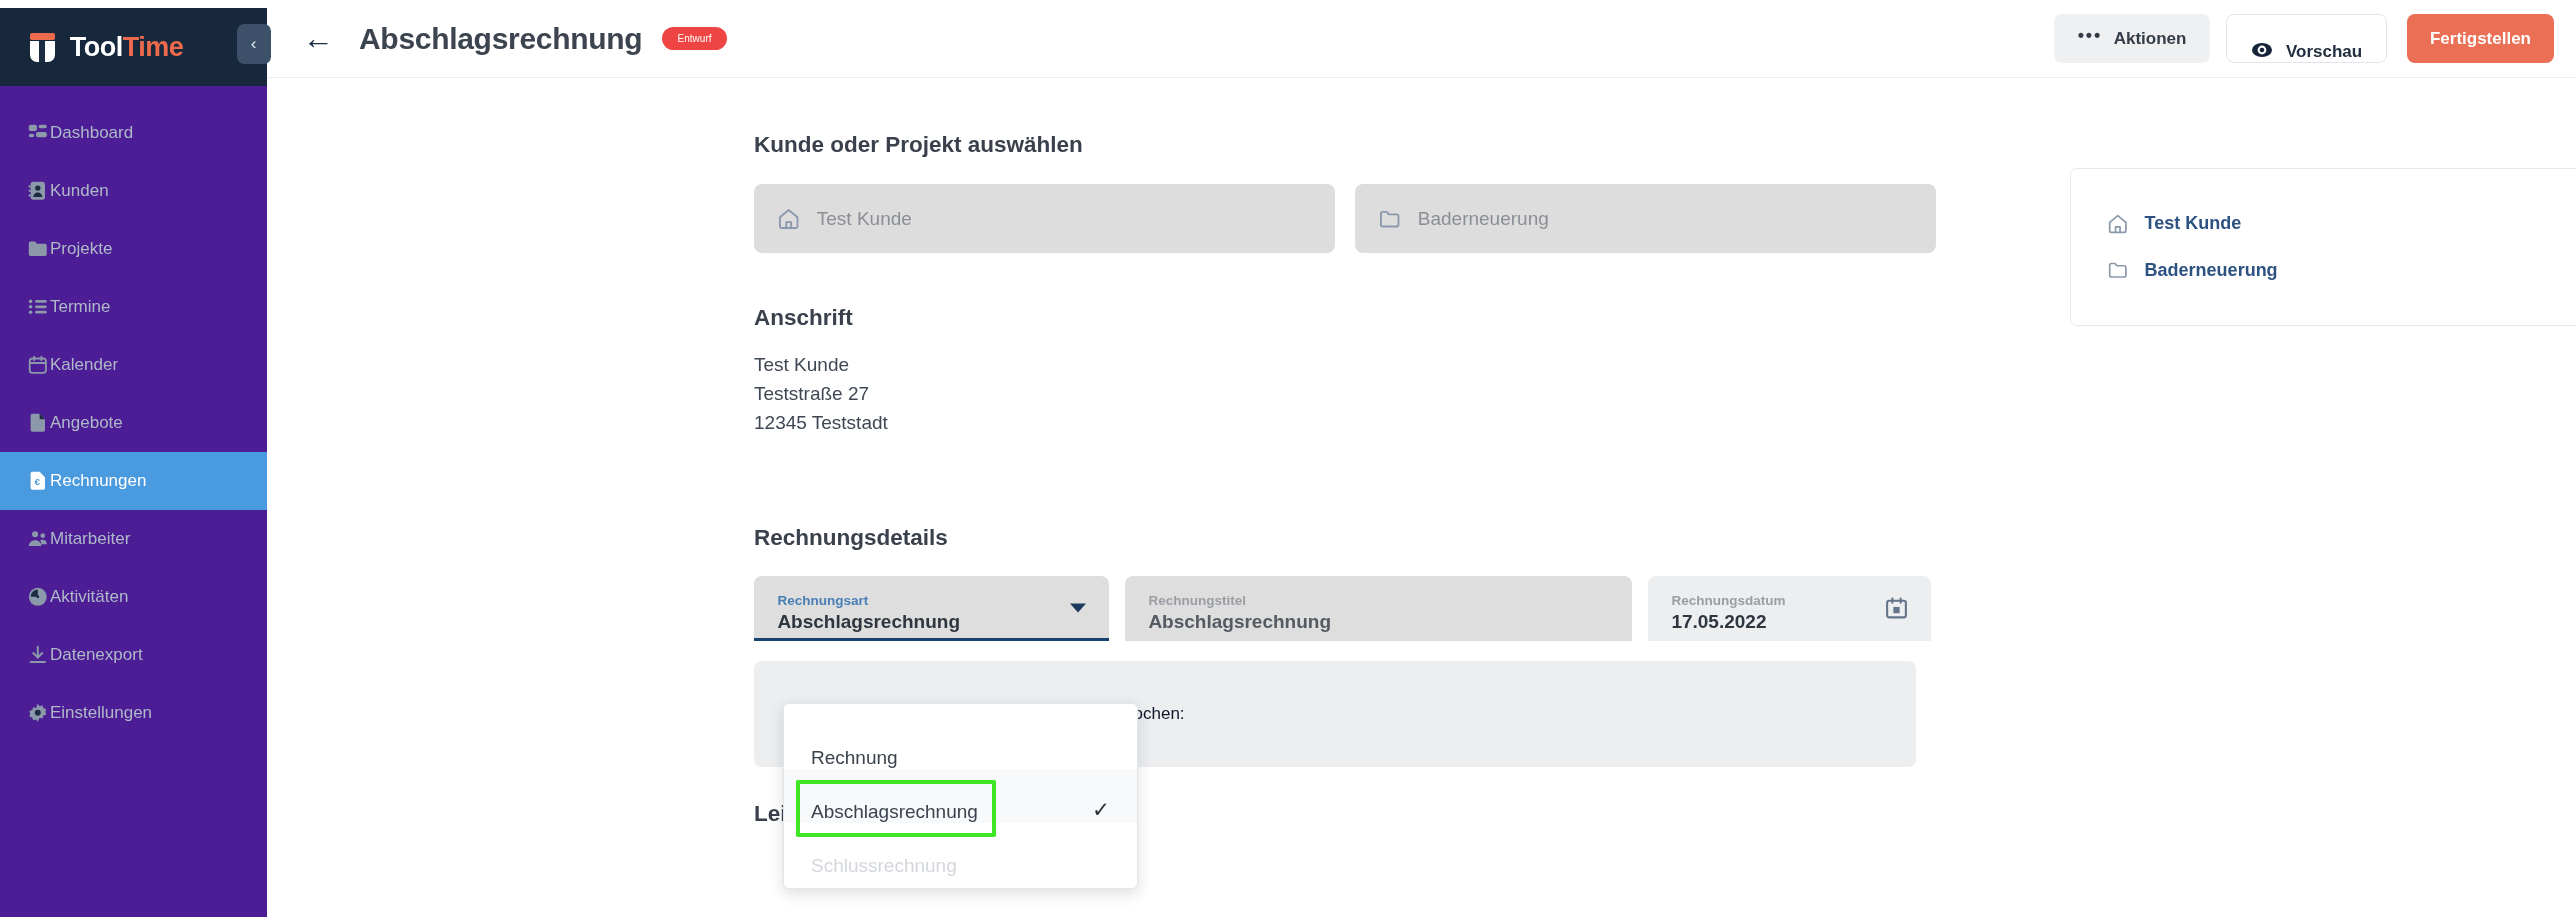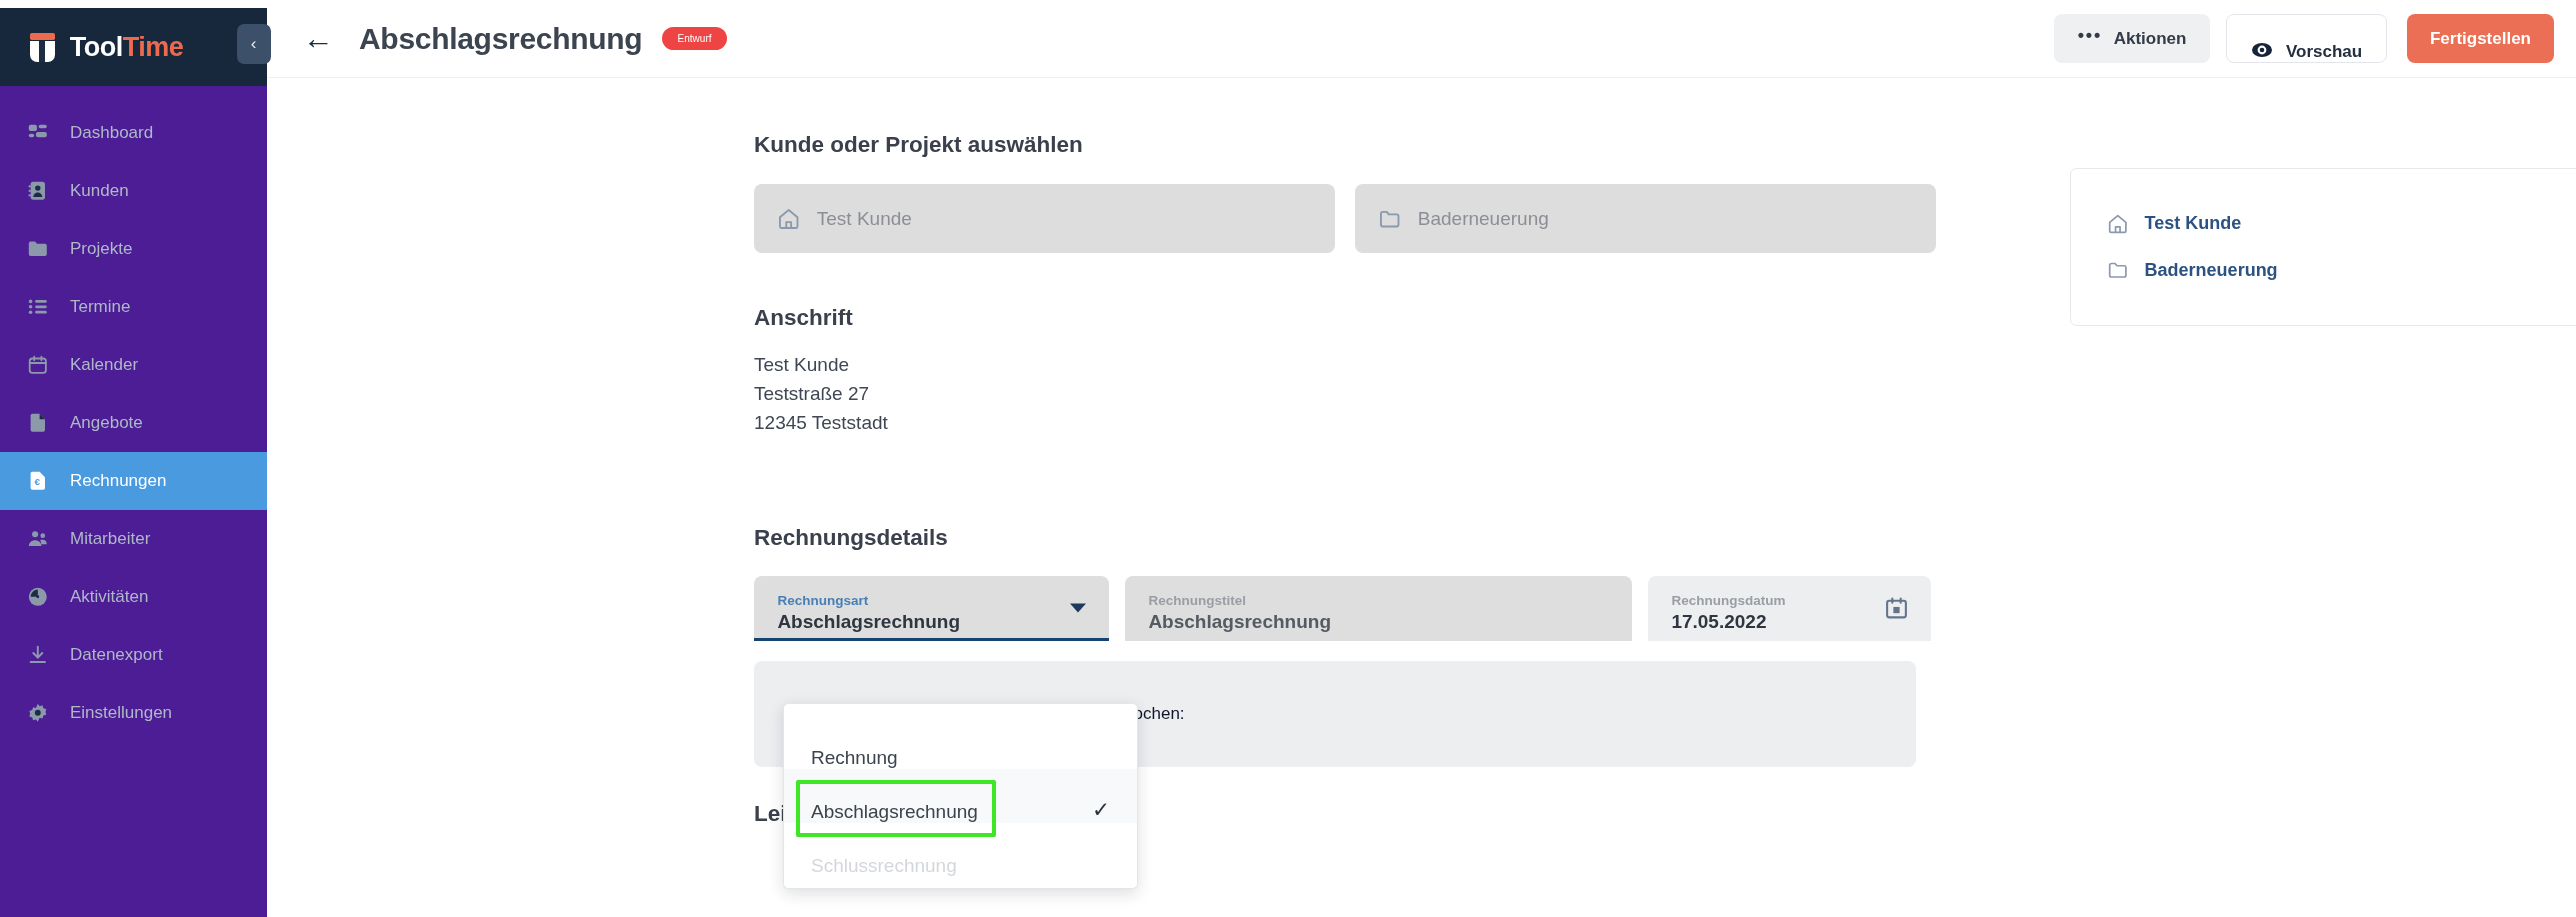--- a/index.html
+++ b/index.html
@@ -44,21 +44,21 @@
   .collapse-btn {
     position: absolute; right: -3.6px; top: 16px;
     width: 34px; height: 40px;
     background: #3c5069; border-radius: 7.2px;
     display: flex; align-items: center; justify-content: center;
     color: #e7ecf2; font-size: 17px; z-index: 25; cursor: pointer;
   }
 
   .nav { padding-top: 18px; }
   .nav-item {
-    display: flex; align-items: center; gap: 20px;
+    display: flex; align-items: center; 
     height: 58px; padding-left: 25px;
     color: #aeb9c8; font-size: 17px; cursor: pointer;
   }
   .nav-item.active { background: #4a9ae0; color: #ffffff; }
   .nav-icon { width: 25px; height: 25px; display: flex; align-items: center; justify-content: center; flex: 0 0 25px; }
   .nav-icon svg { display: block; }
 
   
   .main { flex: 1; height: 918px; display: flex; flex-direction: column; background: #fff; position: relative; }
   .topbar {

